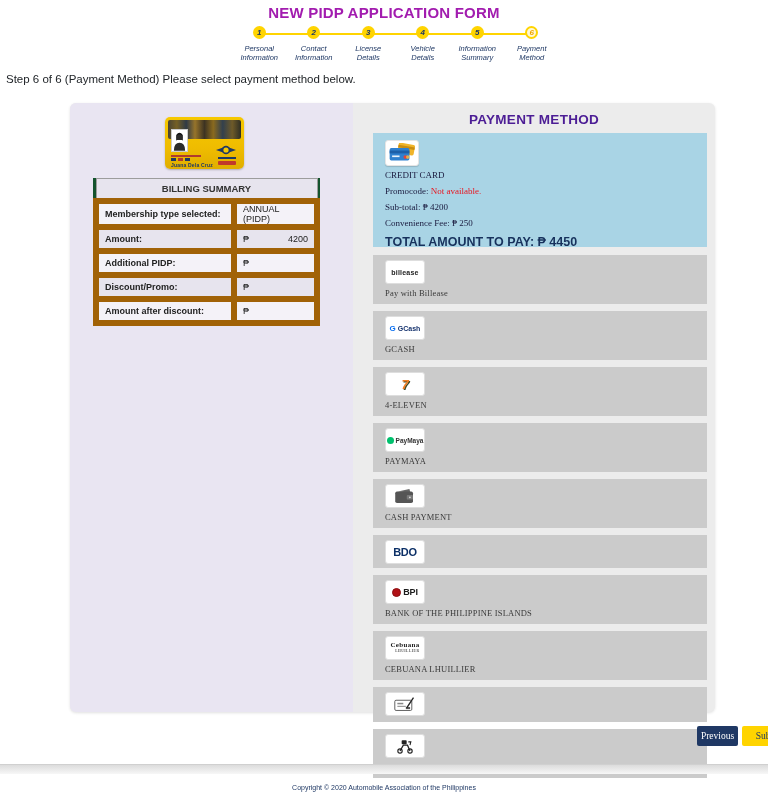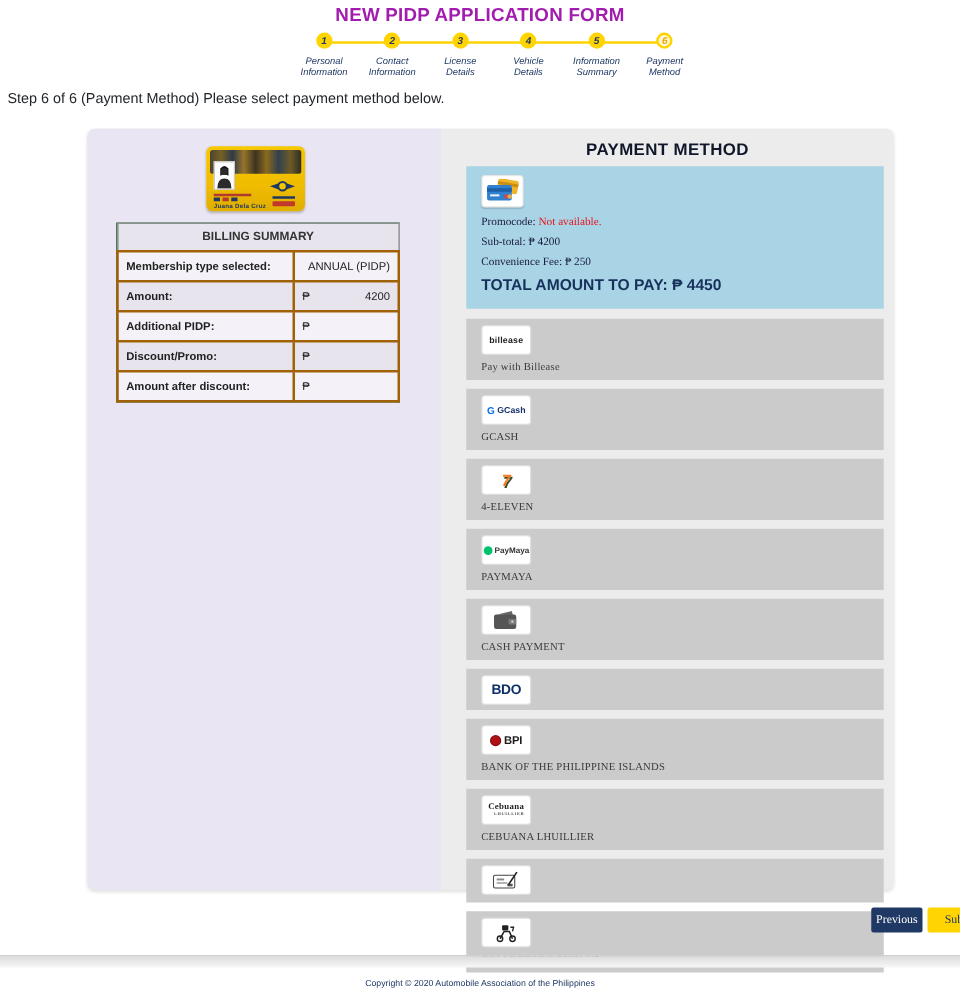--- a/index.html
+++ b/index.html
@@ -43,31 +43,31 @@
   .id-name { position:absolute; top:45px; left:6px; font-size:5px; font-weight:bold; color:#1f3864; letter-spacing:.2px; }
   .id-emblem { position:absolute; top:24px; right:8px; }
   .id-sub { position:absolute; top:40px; right:8px; width:18px; height:2px; background:#1f3864; }
   .id-sub2 { position:absolute; top:44px; right:8px; width:18px; height:4px; background:#c0392b; border-radius:1px; }
 
   
   .billing { position:absolute; top:75px; left:23px; width:227px; border-collapse:collapse;
              font-size:9px; color:#222; background:#14532d; border:1px solid #9c9c9c; }
   .billing th { height:22px; text-align:center; font-size:9.5px; font-weight:bold; color:#333;
                 background:#e7e4ee; border:1px solid #9c9c9c; }
-  .billing td { height:24px; border:2px solid #a16207; vertical-align:middle; }
+  .billing td { height:24px; border:6px solid #a16207; vertical-align:middle; }
   .billing tr:nth-child(even) td { background:#e7e4ee; }
   .billing tr:nth-child(odd) td { background:#f4f2f8; }
   .billing .lbl { font-weight:bold; padding-left:6px; width:142px; }
   .billing .val { width:85px; }
   .billing .val .cell { display:flex; justify-content:space-between; padding:0 6px; }
 
   
   .right-panel { position:absolute; top:0; left:283px; width:362px; height:609px; }
   .pm-title { position:absolute; top:9px; left:0; width:100%; text-align:center; font-size:13.5px;
-              font-weight:bold; color:#0f172a; letter-spacing:.3px; }
+              font-weight:bold; color:#4c1d95; letter-spacing:.3px; }
 
   .selected-card { position:absolute; top:30px; left:20px; width:334px; height:114px;
                    background:#a9d4e5; padding:7px 12px; cursor:pointer; }
   .icon-box { width:34px; height:26px; background:#fff; border-radius:3px; border:1px solid #e5e5e5;
               display:flex; align-items:center; justify-content:center; box-shadow:0 1px 1px rgba(0,0,0,.15); }
   .serif { font-family:"Liberation Serif","DejaVu Serif",serif; }
   .sc-label { font-size:9px; color:#1a1a3e; margin-top:4px; }
   .sc-line { font-size:9px; color:#1a1a3e; margin-top:6px; }
   .sc-line .red { color:#e8151f;margin-top:16px; }
   .sc-total { font-size:12.5px; font-weight:bold; color:#17315c; margin-top:7px;
@@ -244,20 +244,21 @@
               <rect x="12" y="1" width="20" height="13" rx="2" fill="#f0b429"></rect>
           <rect x="12" y="4" width="20" height="3" fill="#c98d12"></rect>
             </g>
           <rect x="2" y="6" width="24" height="15" rx="2" fill="#2f80cf"></rect>
           <rect x="2" y="9" width="24" height="3.5" fill="#1c5fa8"></rect>
           <rect x="5" y="15" width="9" height="2" fill="#eaf2fb"></rect>
           <circle cx="21" cy="17" r="2.2" fill="#e84338"></circle>
           <circle cx="24" cy="17" r="2.2" fill="#f6b93d" opacity=".85"></circle>
         </svg>
       </div>
+      <div class="sc-label serif">CREDIT CARD</div>
       <div class="sc-line serif">
         <span>Promocode:</span>
         <span class="red">Not available.</span>
       </div>
       <div class="sc-line serif">Sub-total: ₱ 4200</div>
       <div class="sc-line serif">Convenience Fee: ₱ 250</div>
       <div class="sc-total">TOTAL AMOUNT TO PAY: ₱ 4450</div>
     </div>
 
     <div class="options" id="options">

